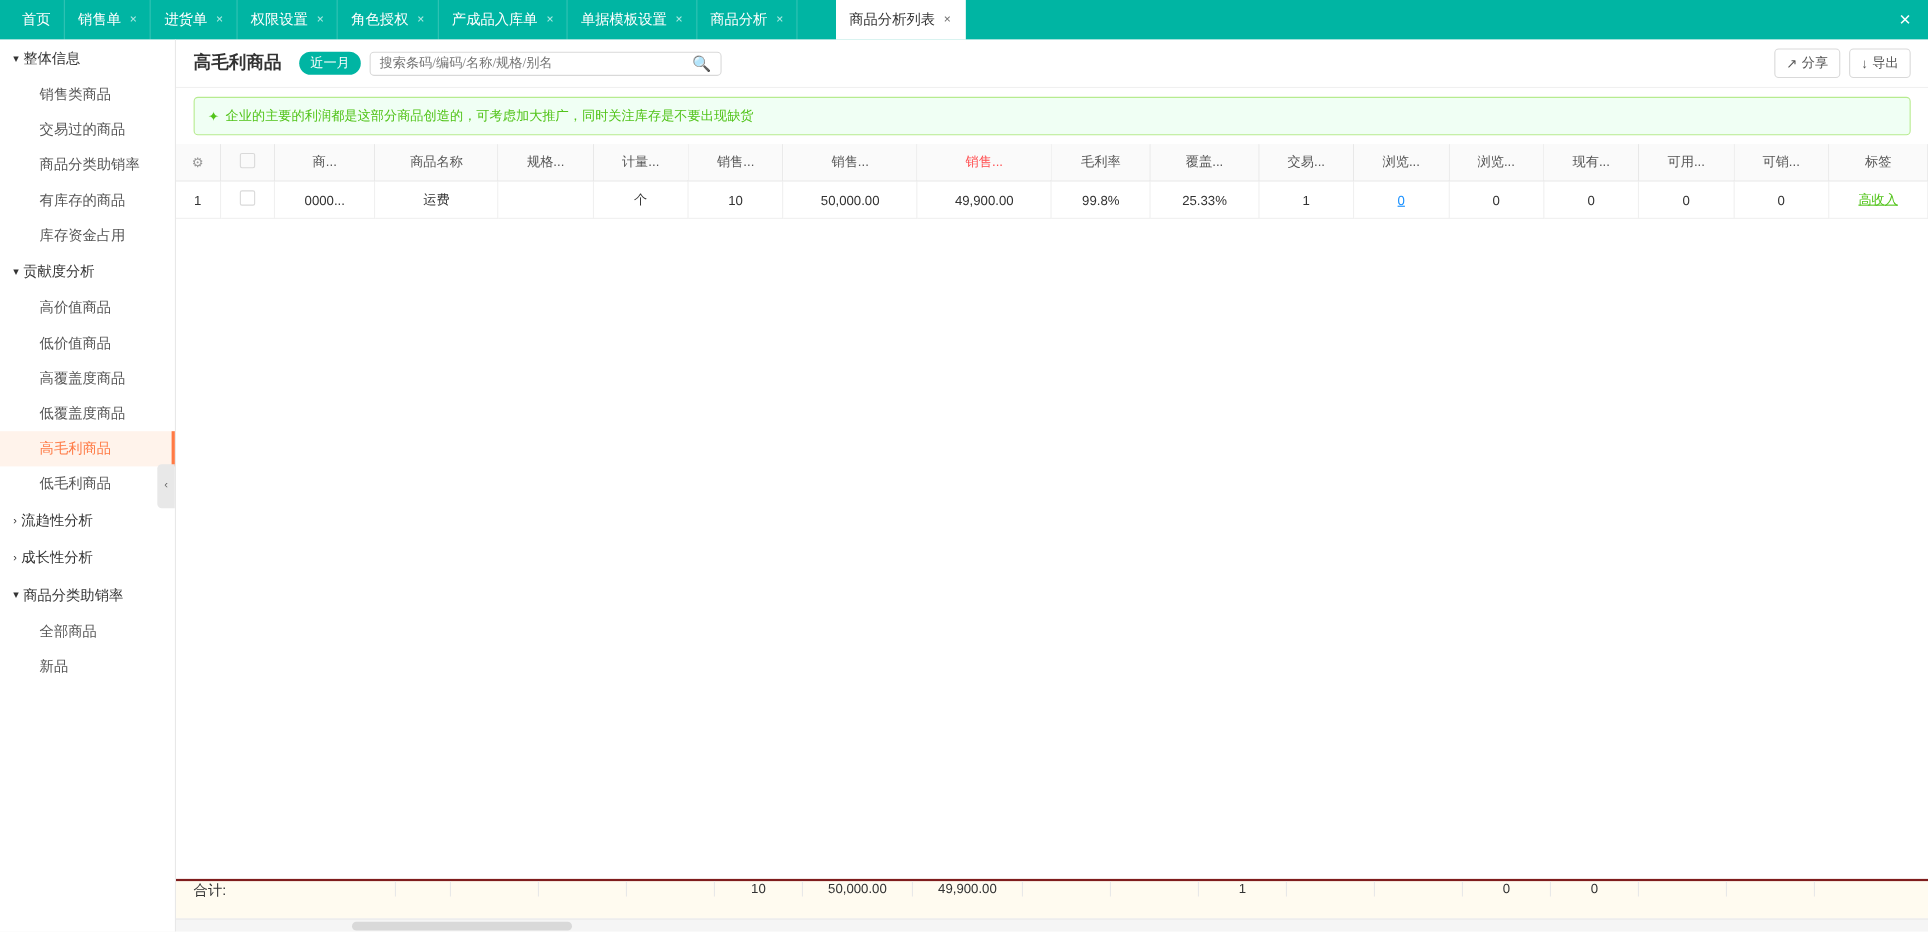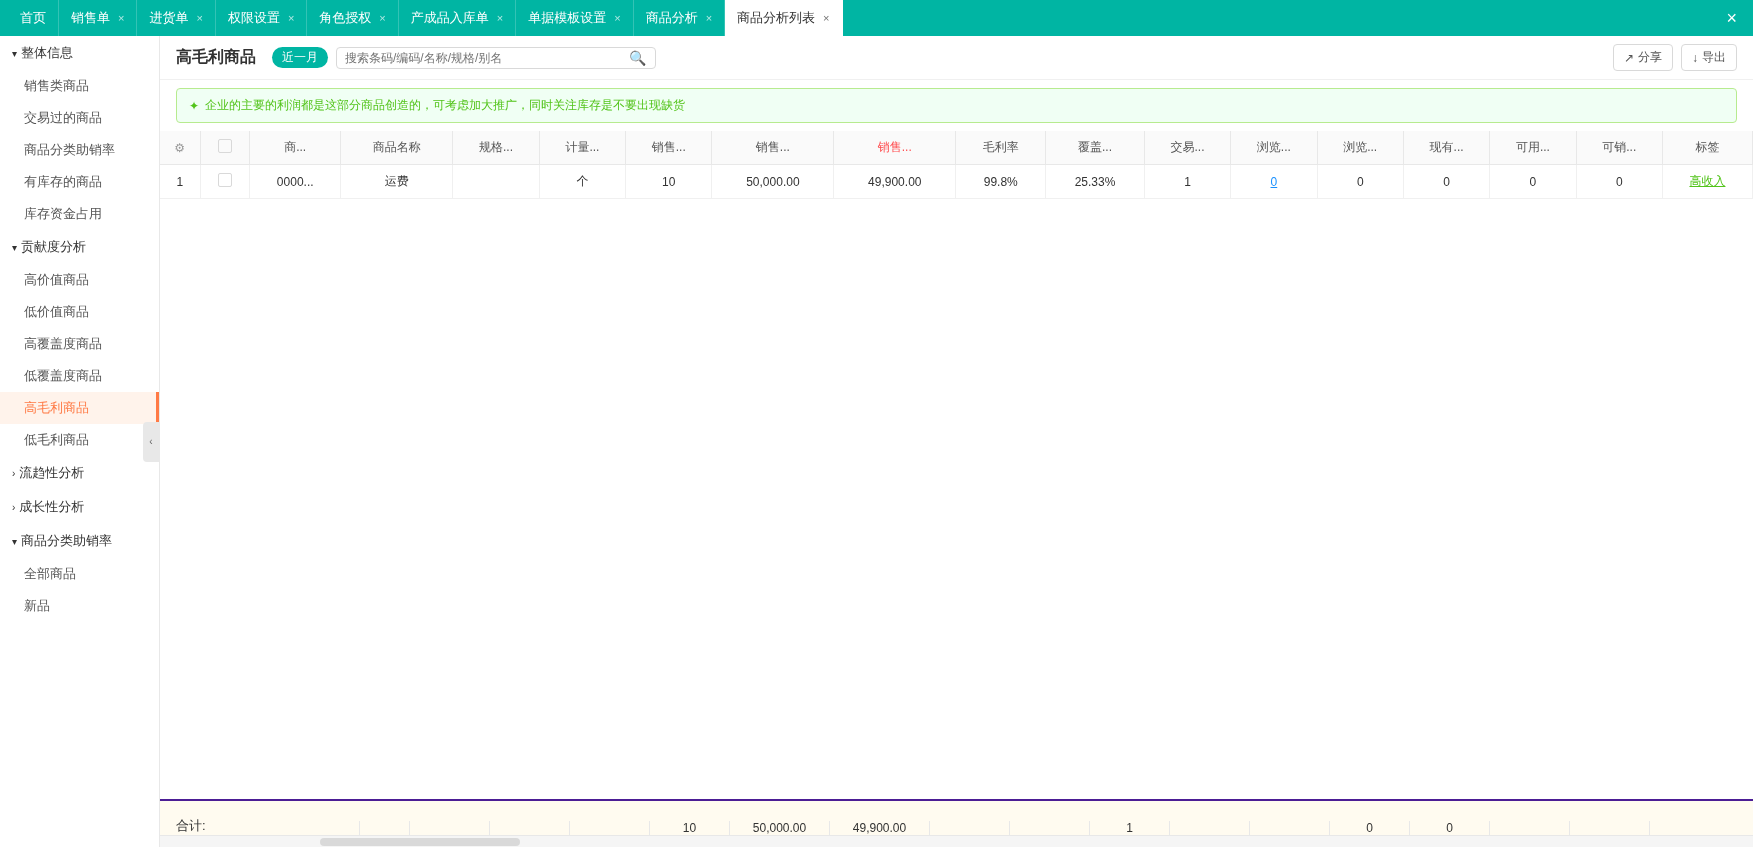--- a/index.html
+++ b/index.html
@@ -9,21 +9,21 @@
     .top-nav {
       display: flex; align-items: center; background: #00b5a3; height: 36px;
       padding: 0 8px; gap: 0;
     }
     .nav-tab {
       display: flex; align-items: center; height: 36px; padding: 0 12px;
       color: #fff; font-size: 13px; cursor: pointer; white-space: nowrap;
       border-right: 1px solid rgba(255,255,255,0.2); gap: 4px; text-align: right;
     }
     .nav-tab:first-child { border-right: 1px solid rgba(255,255,255,0.2); }
-    .nav-tab.active { background: #fff; color: #333; }
+    .nav-tab.active { background: #fff; color: #333; margin-left: 35px; }
     .nav-tab .close-x { font-size: 11px; opacity: 0.7; margin-left: 4px; }
     .nav-close-btn {
       margin-left: auto; color: #fff; font-size: 18px; cursor: pointer; padding: 0 8px;
     }
 
     
     .main-layout {
       display: flex; height: calc(847px - 36px);
     }
 
@@ -31,21 +31,21 @@
     .sidebar {
       width: 160px; background: #fff; border-right: 1px solid #e8e8e8;
       overflow-y: auto; flex-shrink: 0; position: relative;
     }
     .sidebar-group-header {
       display: flex; align-items: center; padding: 8px 12px;
       font-size: 13px; color: #333; cursor: pointer; font-weight: 500;
     }
     .sidebar-group-header .arrow { margin-right: 4px; font-size: 10px; }
     .sidebar-item {
-      padding: 7px 12px 7px 24px; font-size: 13px; color: #555; cursor: pointer;
+      padding: 7px 12px 7px 36px; font-size: 13px; color: #555; cursor: pointer;
       white-space: nowrap; overflow: hidden; text-overflow: ellipsis;
     }
     .sidebar-item.active { background: #fff3eb; color: #ff7a45; border-right: 3px solid #ff7a45; }
     .collapse-btn {
       position: absolute; right: 0; top: 50%; transform: translateY(-50%);
       width: 16px; height: 40px; background: #e8e8e8; border-radius: 4px 0 0 4px;
       display: flex; align-items: center; justify-content: center; cursor: pointer; font-size: 10px; color: #666;
     }
 
     
@@ -59,21 +59,21 @@
     }
     .page-title { font-size: 16px; font-weight: 600; color: #333; margin-right: 8px; }
     .time-filter-btn {
       padding: 2px 10px; border-radius: 12px; background: #00b5a3; color: #fff;
       font-size: 12px; cursor: pointer; border: none;
     }
     .search-box {
       display: flex; align-items: center; border: 1px solid #d9d9d9; border-radius: 4px;
       padding: 2px 8px; gap: 4px; flex: 1; max-width: 320px;
     }
-    .search-box input { border: none; outline: none; font-size: 12px; color: #999; width: 100%; background: transparent; }
+    .search-box input { border: none; outline: none; font-size: 12px; color: #999; width: 100%; background: transparent; font-family: Liberation Serif, serif; }
     .search-icon { color: #999; font-size: 14px; cursor: pointer; }
     .header-actions { margin-left: auto; display: flex; gap: 8px; }
     .action-btn {
       display: flex; align-items: center; gap: 4px; padding: 4px 10px;
       border: 1px solid #d9d9d9; border-radius: 4px; background: #fff;
       font-size: 12px; color: #555; cursor: pointer;
     }
 
     
     .info-banner {
@@ -98,22 +98,22 @@
     tbody td {
       border-bottom: 1px solid #f0f0f0; border-right: 1px solid #f0f0f0;
       padding: 8px 6px; text-align: center; color: #333;
     }
     .col-settings { color: #999; cursor: pointer; }
     .tag-green { color: #52c41a; font-weight: 500; text-decoration: underline; }
     .link-blue { color: #1890ff; cursor: pointer; text-decoration: underline; }
 
     
     .footer-bar {
-      border-top: 2px solid #4c1d95; background: #fffbf0; padding: 0; flex-shrink: 0;
-      display: flex; align-items: flex-end; height: 36px;
+      border-top: 2px solid #7f1d1d; background: #fffbf0; padding: 0; flex-shrink: 0;
+      display: flex; align-items: flex-start; height: 36px;
     }
     .footer-bar .total-label {
       padding: 0 16px; font-size: 13px; color: #333; font-weight: 500; min-width: 160px;
     }
     .footer-cells {
       display: flex; flex: 1;
     }
     .footer-cell {
       border-right: 1px solid #e8e8e8; padding: 0 6px; text-align: center;
       font-size: 12px; color: #333; display: flex; align-items: center; justify-content: center;

